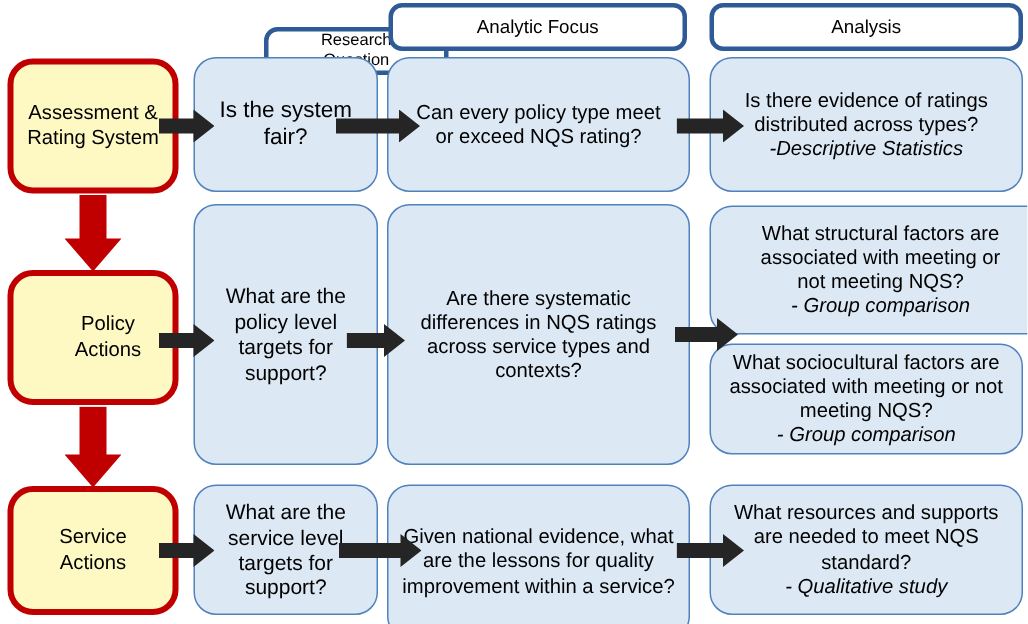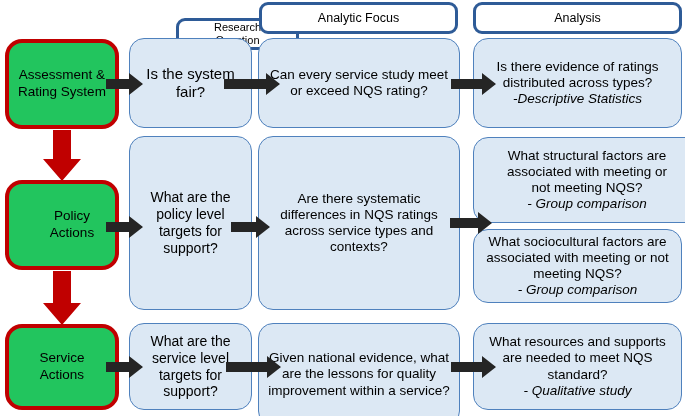--- a/index.html
+++ b/index.html
@@ -20,21 +20,21 @@
     position:absolute;box-sizing:border-box;background:#ffffff;
     border:3px solid var(--header-border);border-radius:9px;
     display:flex;align-items:center;justify-content:center;text-align:center;
     font-size:12.5px;line-height:1.15;white-space:pre-line;
   }
   .hdr1{left:128px;top:18px;width:123px;height:32px;font-size:11px;margin-left:48px;}
   .hdr2{left:259px;top:2px;width:199px;height:32px;}
   .hdr3{left:473px;top:2px;width:209px;height:32px;}
   
   .redbox{
-    position:absolute;box-sizing:border-box;background:#22c55e;
+    position:absolute;box-sizing:border-box;background:#fef9c3;
     border:4px solid var(--red);border-radius:17px;
     display:flex;align-items:center;justify-content:center;text-align:center;
     font-size:13.5px;line-height:1.25;white-space:pre-line;
   }
   .rb1{left:5px;top:39px;width:114px;height:90px;}
   .rb2{left:5px;top:180px;width:114px;height:90px;padding-left:20px;}
   .rb3{left:5px;top:324px;width:114px;height:86px;}
   
   .bluebox{
     position:absolute;box-sizing:border-box;background:var(--box-fill);
@@ -98,21 +98,21 @@
 Actions</div>
 
   <div class="varrow ra1"></div>
   <div class="varrow ra2"></div>
 
   <div class="bluebox b11">
     <div class="q">Is the system
 fair?</div>
   </div>
   <div class="bluebox b12">
-    <div class="q">Can every service study meet
+    <div class="q">Can every policy type meet
 or exceed NQS rating?</div>
   </div>
   <div class="bluebox b13">
     <div class="q">Is there evidence of ratings
 distributed across types?</div>
     <div class="m">-Descriptive Statistics</div>
   </div>
 
   <div class="bluebox b21">
     <div class="q">What are the

